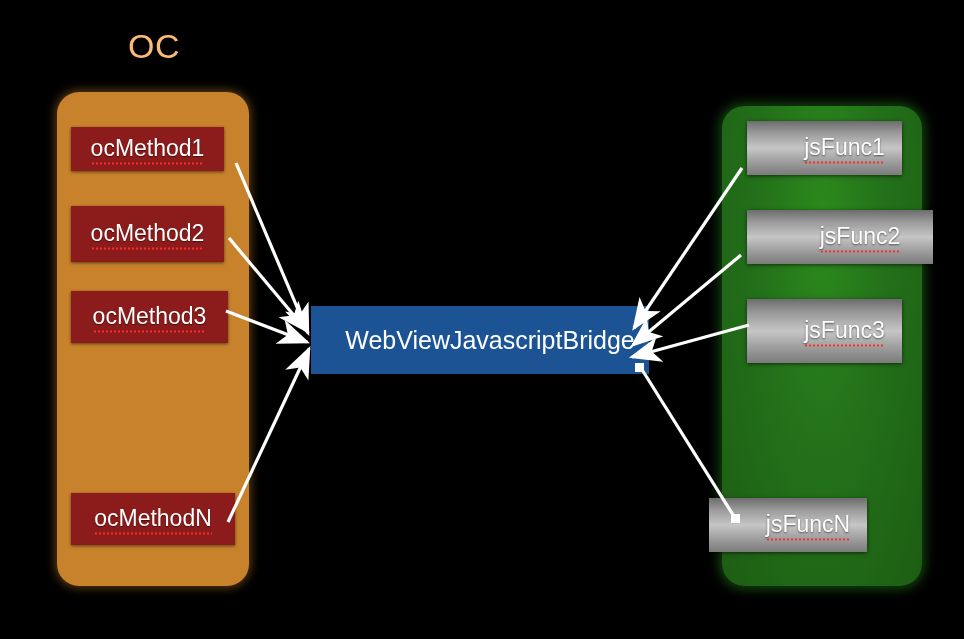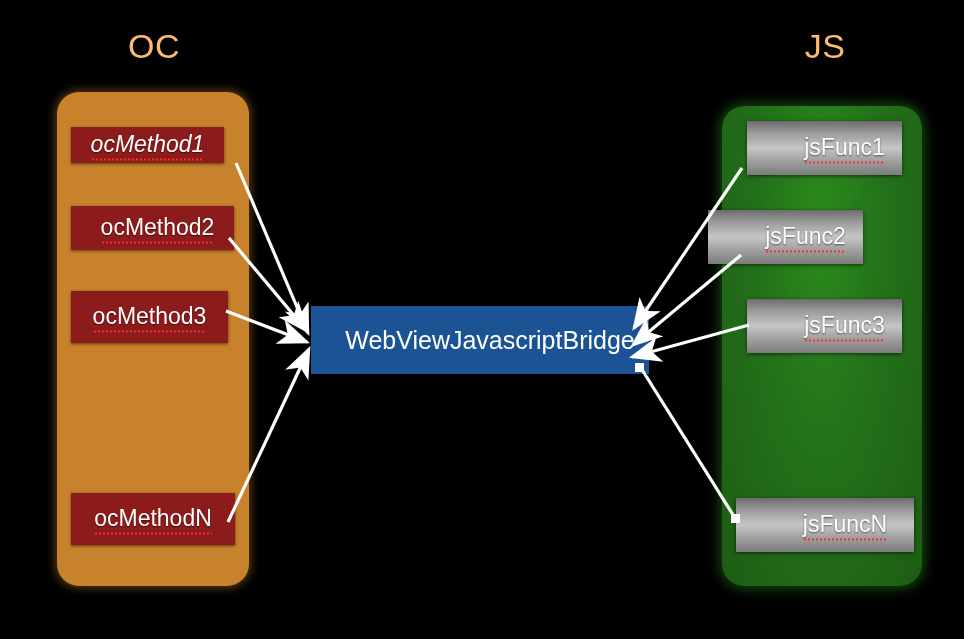--- a/index.html
+++ b/index.html
@@ -134,49 +134,48 @@
     letter-spacing: 1px;
     white-space: nowrap;
   }
 </style>
 </head>
 <body>
 
 <div id="canvas">
 
   <div class="side-title" id="title-oc">OC</div>
-  <div class="side-title" id="title-js">JS</div>
 
   <div class="panel" id="panel-oc"></div>
 
-  <div class="oc-chip" style="left:71px; top:127px; width:153px; height:36px;font-style:italic;">
+  <div class="oc-chip" style="left:71px; top:127px; width:153px; height:44px;">
     <span class="lbl">ocMethod1</span>
   </div>
-  <div class="oc-chip" style="left:71px; top:206px; width:153px; height:44px;padding-left:10px;">
+  <div class="oc-chip" style="left:71px; top:206px; width:153px; height:56px;">
     <span class="lbl">ocMethod2</span>
   </div>
   <div class="oc-chip" style="left:71px; top:291px; width:157px; height:52px;">
     <span class="lbl">ocMethod3</span>
   </div>
   <div class="oc-chip" style="left:71px; top:493px; width:164px; height:52px;">
     <span class="lbl">ocMethodN</span>
   </div>
 
   <div class="panel" id="panel-js"></div>
 
   <div class="js-chip" style="left:747px; top:121px; width:155px; height:54px;">
     <span class="lbl">jsFunc1</span>
   </div>
-  <div class="js-chip" style="left:708px; top:210px; width:155px; height:54px;">
+  <div class="js-chip" style="left:747px; top:210px; width:186px; height:54px;">
     <span class="lbl">jsFunc2</span>
   </div>
-  <div class="js-chip" style="left:747px; top:299px; width:155px; height:54px;">
+  <div class="js-chip" style="left:747px; top:299px; width:155px; height:64px;">
     <span class="lbl">jsFunc3</span>
   </div>
-  <div class="js-chip" style="left:736px; top:498px; width:178px; height:54px;">
+  <div class="js-chip" style="left:709px; top:498px; width:158px; height:54px;">
     <span class="lbl">jsFuncN</span>
   </div>
 
   <div id="bridge">
     <span>WebViewJavascriptBridge</span>
   </div>
 
   <svg id="wires" viewBox="0 0 964 639" xmlns="http://www.w3.org/2000/svg">
     <defs>
       <marker id="ah" markerWidth="11" markerHeight="11" refX="9" refY="4" orient="auto" markerUnits="strokeWidth">

